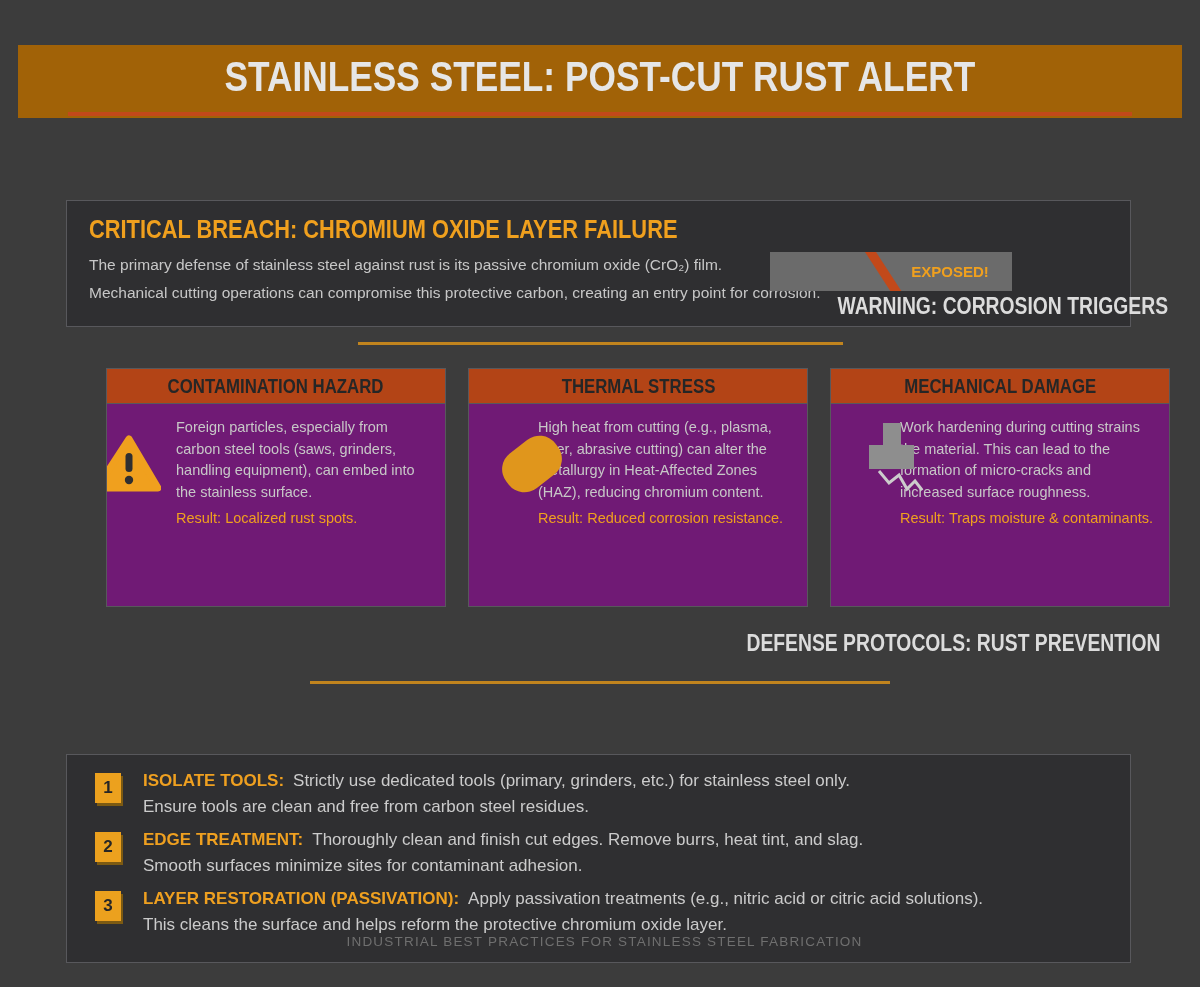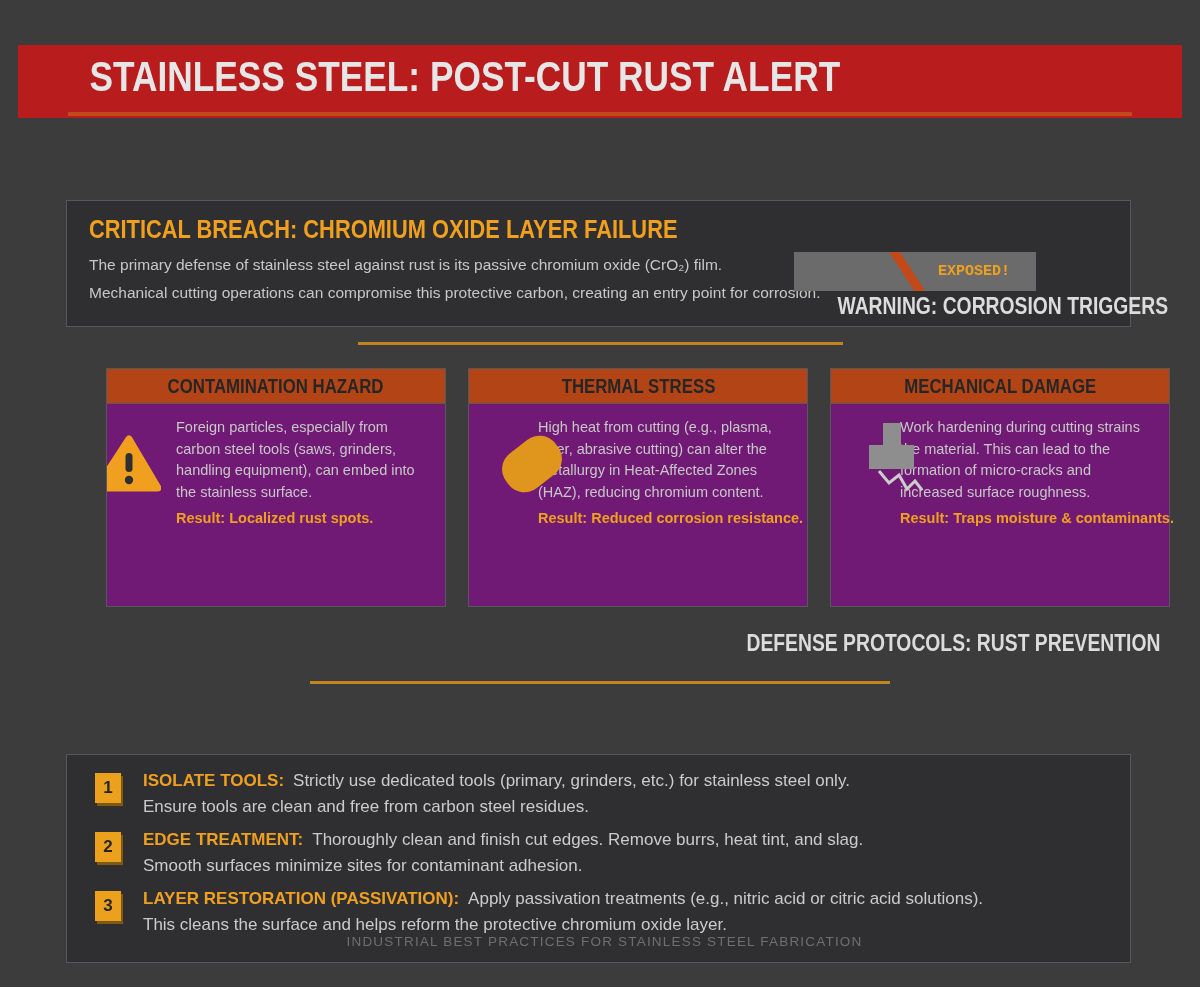--- a/index.html
+++ b/index.html
@@ -6,50 +6,50 @@
   html,body { width:1200px; height:987px; }
   body {
     background:#3c3c3c;
     font-family:"Liberation Sans", sans-serif;
     position:relative;
     overflow:hidden;
   }
   .cond { display:inline-block; transform:scaleX(0.84); }
 
   
-  .banner { position:absolute; left:18px; top:45px; width:1164px; height:73px; background:#b91c1c; }
+  .banner { position:absolute; left:18px; top:45px; width:1164px; height:73px; background:#a16207; text-align:center; }
   .banner-title { color:#e6e6e6; font-size:42px; font-weight:bold; line-height:64px; white-space:nowrap; }
   .banner-underline { position:absolute; left:50px; right:50px; bottom:2px; height:4px; background:#c2491a; }
 
   
   .panel { position:absolute; background:#2f2f31; border:1px solid #58585c;margin-top:48px; }
   .breach { left:66px; top:152px; width:1065px; height:127px; }
   .breach-title { margin:13px 0 6px 22px; color:#f0a01e; font-size:26px; font-weight:bold; white-space:nowrap; }
   .breach-title .cond { transform-origin:left center; }
   .breach-body { margin-left:22px; color:#c7c7c7; font-size:15.5px; line-height:28px; }
 
-  .exposed-bar { position:absolute; left:727px; top:51px; width:242px; height:39px; background:#6b6b6b;font-family:Liberation Mono, monospace; }
+  .exposed-bar { position:absolute; left:703px; top:51px; width:242px; height:39px; background:#6b6b6b; }
   .exposed-slash { position:absolute; left:95px; top:0; width:11px; height:39px; background:#c2491a; transform:skewX(33deg); transform-origin:top left; }
   .exposed-label { position:absolute; left:118px; right:0; top:0; height:39px; line-height:39px; text-align:center; color:#f0a01e; font-weight:bold; font-size:15px; }
 
   
   .section-title { position:absolute; left:0; width:1200px; text-align:right; color:#dcdcdc; font-size:23px; font-weight:bold; white-space:nowrap; }
   .warning-title { top:293px; }
   .defense-title { top:630px; }
   .rule { position:absolute; height:3px; background:#c1841e; }
   .warning-rule { left:358px; width:485px; top:342px; }
   .defense-rule { left:310px; width:580px; top:681px; }
 
   
   .cards { position:absolute; left:66px; top:368px; width:1065px; display:flex; gap:22px;padding-left:40px; }
   .card { width:340px; flex:none; }
   .card-header { height:35px; background:#b34416; border:1px solid #58585c; border-bottom:none; text-align:center; color:#262626; font-weight:bold; font-size:20px; line-height:34px; white-space:nowrap; }
   .card-body { height:204px; background:#701a75; border:1px solid #58585c; position:relative; }
   .card-text { margin:13px 0 0 69px; width:254px; color:#c7c7c7; font-size:14.5px; line-height:21.5px; }
-  .card-result { margin:7px 0 0 69px; color:#f0a01e; font-size:14.5px; font-weight:bold; white-space:nowrap; }
+  .card-result { margin:7px 0 0 69px; color:#f0a01e; font-size:14.5px; font-weight:normal; white-space:nowrap; }
 
   .triangle-svg { position:absolute; left:0; top:29px; }
   .heat-blob { position:absolute; left:32px; top:38px; width:62px; height:44px; background:#e0961c; border-radius:20px; transform:rotate(-38deg); }
   .crack-svg { position:absolute; left:0; top:0; }
 
   
   .protocols { left:66px; top:706px; width:1065px; height:209px; padding-top:13px; }
   .protocol { display:flex; margin:0 0 7px 28px; }
   .badge { width:26px; height:30px; margin-top:5px; background:#eca11e; box-shadow:2px 3px 0 #7c5a12; color:#262626; font-weight:bold; font-size:17px; display:flex; align-items:center; justify-content:center; flex:none; }
   .protocol-body { margin-left:22px; color:#cbcbcb; font-size:17px; line-height:26px; }

